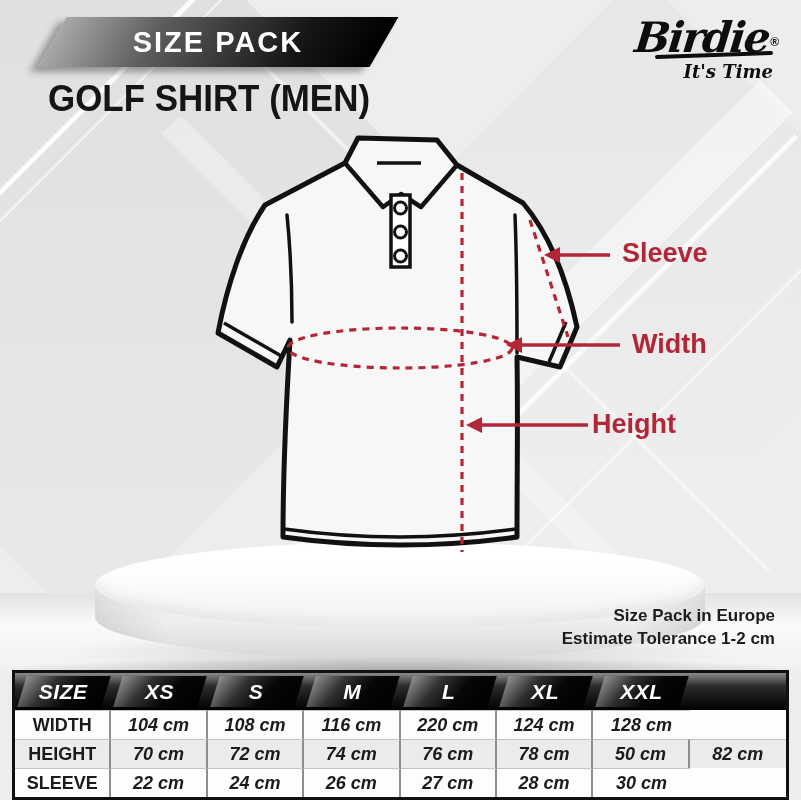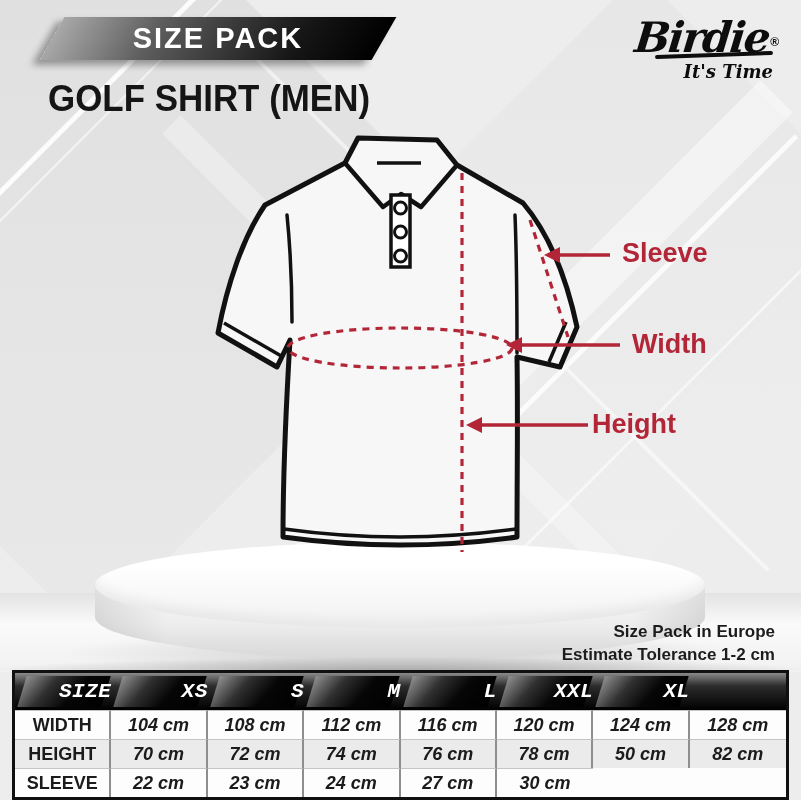--- a/index.html
+++ b/index.html
@@ -20,21 +20,21 @@
   }
   .stripe { position:absolute; background:#ffffff; transform:rotate(-45deg); }
   .stripe.s1 { left:-160px; top:120px; width:460px; height:5px; opacity:.9; }
   .stripe.s2 { left:-150px; top:140px; width:460px; height:2px; opacity:.6; }
   .stripe.s3 { left:-60px; top:420px; width:980px; height:46px; opacity:.45; }
   .stripe.s4 { left:-40px; top:480px; width:980px; height:5px; opacity:.8; }
   .stripe.s5 { left:60px;  top:560px; width:900px; height:3px; opacity:.55; }
   .stripe.x1 { transform:rotate(45deg); left:120px; top:300px; width:760px; height:4px; opacity:.5; }
   .stripe.x2 { transform:rotate(45deg); left:60px; top:380px; width:760px; height:26px; opacity:.3; }
   
-  .badge { position:absolute; left:52px; top:17px; width:332px; height:43px; z-index:6; }
+  .badge { position:absolute; left:52px; top:17px; width:332px; height:50px; z-index:6; }
   .badge::before {
     content:""; position:absolute; inset:0; transform:skewX(-30deg);
     background:linear-gradient(to right,#a8a8a8 0%,#5d5d5d 30%,#161616 75%,#000 100%);
     box-shadow:-5px 5px 7px rgba(0,0,0,.35);
   }
   .badge span {
     position:relative; display:flex; width:100%; height:100%;
     align-items:center; justify-content:center;
     color:#fff; font-weight:bold; font-size:29px; letter-spacing:2px;
   }
@@ -75,36 +75,36 @@
     box-shadow:inset 0 -8px 12px rgba(0,0,0,.05);
   }
   .shirt-svg { position:absolute; left:140px; top:115px; z-index:3; }
   .measure-label {
     position:absolute; z-index:4; font-weight:bold; font-size:27px; color:#b22638;
   }
   .label-sleeve { left:622px; top:238px; }
   .label-width  { left:632px; top:329px; }
   .label-height { left:592px; top:409px; }
   .note {
-    position:absolute; right:26px; top:621px; z-index:4; text-align:right;
+    position:absolute; right:26px; top:605px; z-index:4; text-align:right;
     color:#1c1c1c; font-weight:bold; font-size:17px; line-height:1.35;
   }
   
   .size-table {
     position:absolute; left:12px; top:670px; width:777px; z-index:5;
     border:3px solid #101010; border-bottom-width:6px;
     background:#fdfdfd;
   }
   .table-topshadow {
     position:absolute; left:0; top:658px; width:801px; height:12px; z-index:4;
     background:radial-gradient(ellipse at 50% 120%, rgba(0,0,0,.30), rgba(0,0,0,0) 75%);
   }
   .t-row { display:grid; grid-template-columns:repeat(8,1fr); }
   .t-head { background:linear-gradient(180deg,#8a8a8a 0%, #2c2c2c 35%, #000 100%); height:37px; }
-  .t-head .th { position:relative; display:flex; align-items:center; justify-content:flex-end;font-family:Liberation Mono, monospace; }
+  .t-head .th { position:relative; display:flex; align-items:center; justify-content:center; }
   .t-head .th::before {
     content:""; position:absolute; left:7px; right:5px; top:3px; bottom:3px;
     transform:skewX(-17deg);
     background:linear-gradient(120deg,#8f8f8f 0%,#303030 32%,#060606 62%,#000 100%);
   }
   .t-head .th span {
     position:relative; color:#fff; font-weight:bold; font-style:italic; font-size:21px; letter-spacing:.5px;
   }
   .t-body .td {
     height:29px; display:flex; align-items:center; justify-content:center;
@@ -213,51 +213,51 @@
       <div class="th">
           <span>S</span>
         </div>
       <div class="th">
           <span>M</span>
         </div>
       <div class="th">
           <span>L</span>
         </div>
       <div class="th">
+          <span>XL</span>
+        </div>
+      <div class="th">
           <span>XXL</span>
-        </div>
-      <div class="th">
-          <span>XL</span>
         </div>
     </div>
     <div class="t-body">
       <div class="t-row row-a">
         <div class="td">WIDTH</div>
         <div class="td val">104 cm</div>
         <div class="td val">108 cm</div>
-        <div class="td val">112 cm</div>
         <div class="td val">116 cm</div>
-        <div class="td val">120 cm</div>
+        <div class="td val">220 cm</div>
         <div class="td val">124 cm</div>
         <div class="td val">128 cm</div>
       </div>
       <div class="t-row row-b">
         <div class="td">HEIGHT</div>
         <div class="td val">70 cm</div>
         <div class="td val">72 cm</div>
         <div class="td val">74 cm</div>
         <div class="td val">76 cm</div>
         <div class="td val">78 cm</div>
         <div class="td val">50 cm</div>
         <div class="td val">82 cm</div>
       </div>
       <div class="t-row row-a">
         <div class="td">SLEEVE</div>
         <div class="td val">22 cm</div>
-        <div class="td val">23 cm</div>
         <div class="td val">24 cm</div>
+        <div class="td val">26 cm</div>
         <div class="td val">27 cm</div>
+        <div class="td val">28 cm</div>
         <div class="td val">30 cm</div>
       </div>
     </div>
   </div>
 
 </div>
 
 </body></html>

